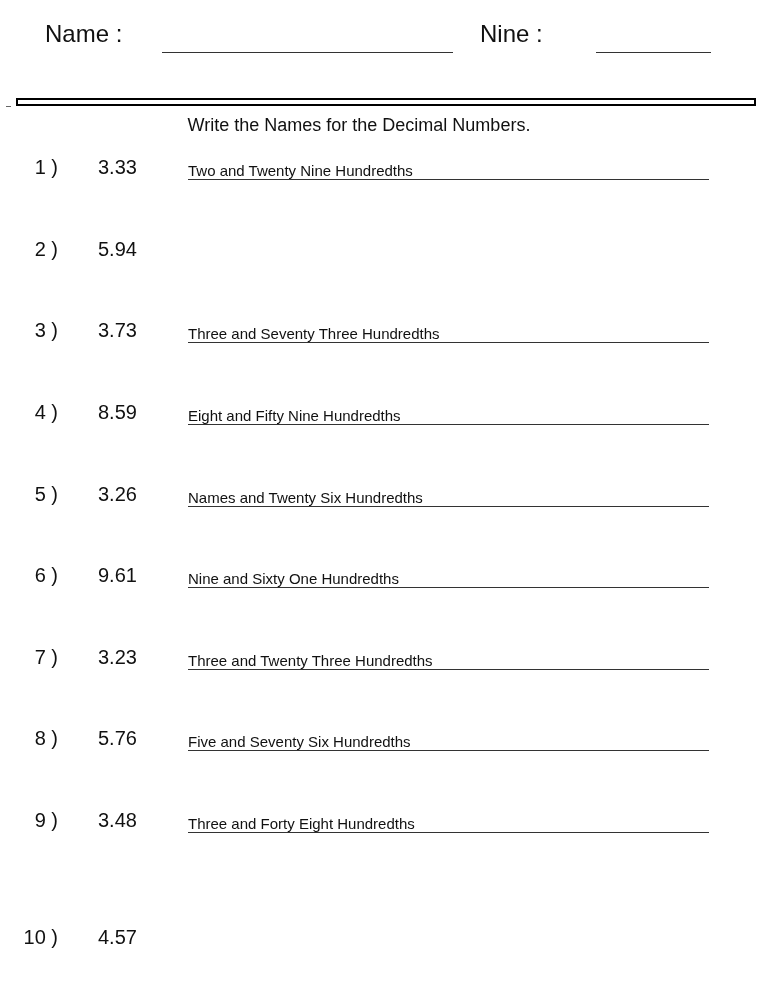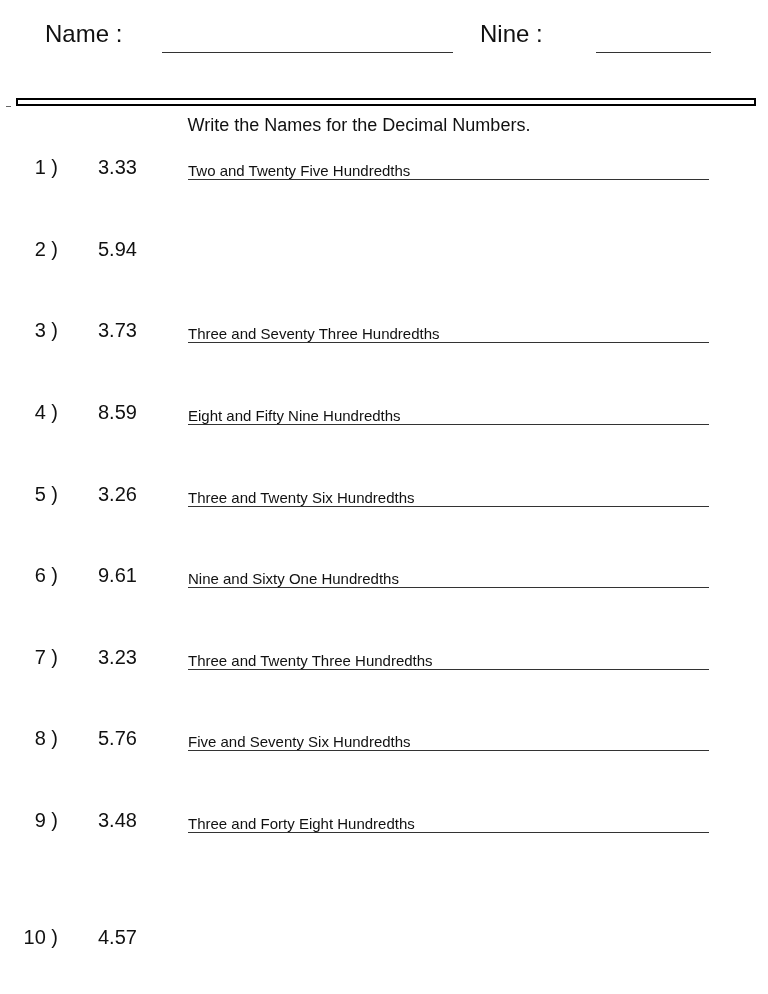--- a/index.html
+++ b/index.html
@@ -26,40 +26,40 @@
 
 <div class="tick"></div>
 <div class="divider"></div>
 
 <div class="title">Write the Names for the Decimal Numbers.</div>
 
 <div>
   <div class="row" style="top:156px">
     <span class="num">1 )</span>
     <span class="dec">3.33</span>
-    <div class="ans">Two and Twenty Five Hundredths</div>
+    <div class="ans">Two and Twenty Nine Hundredths</div>
   </div>
   <div class="row" style="top:238px">
     <span class="num">2 )</span>
     <span class="dec">5.94</span>
   </div>
   <div class="row" style="top:319px">
     <span class="num">3 )</span>
     <span class="dec">3.73</span>
     <div class="ans">Three and Seventy Three Hundredths</div>
   </div>
   <div class="row" style="top:401px">
     <span class="num">4 )</span>
     <span class="dec">8.59</span>
     <div class="ans">Eight and Fifty Nine Hundredths</div>
   </div>
   <div class="row" style="top:483px">
     <span class="num">5 )</span>
     <span class="dec">3.26</span>
-    <div class="ans">Three and Twenty Six Hundredths</div>
+    <div class="ans">Names and Twenty Six Hundredths</div>
   </div>
   <div class="row" style="top:564px">
     <span class="num">6 )</span>
     <span class="dec">9.61</span>
     <div class="ans">Nine and Sixty One Hundredths</div>
   </div>
   <div class="row" style="top:646px">
     <span class="num">7 )</span>
     <span class="dec">3.23</span>
     <div class="ans">Three and Twenty Three Hundredths</div>

